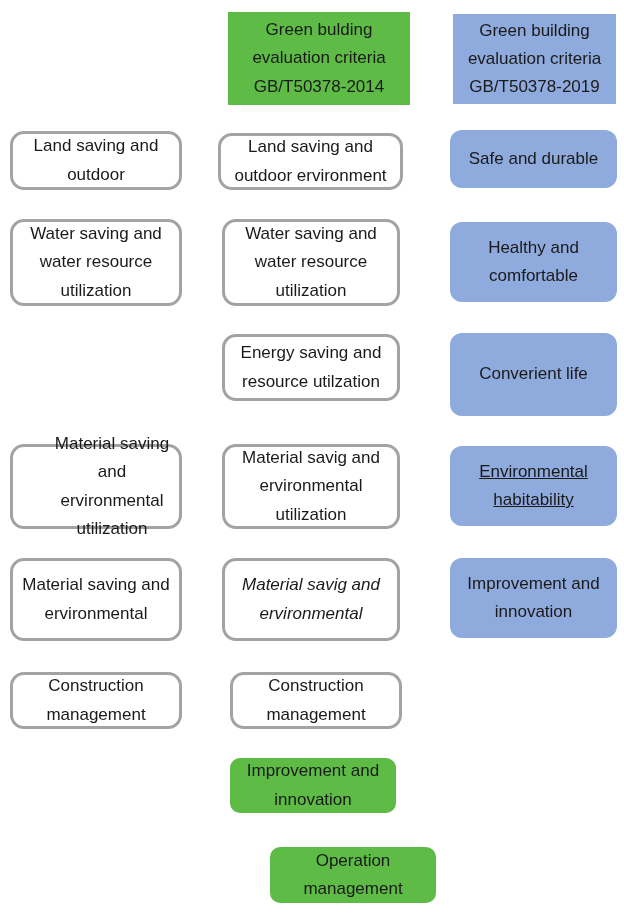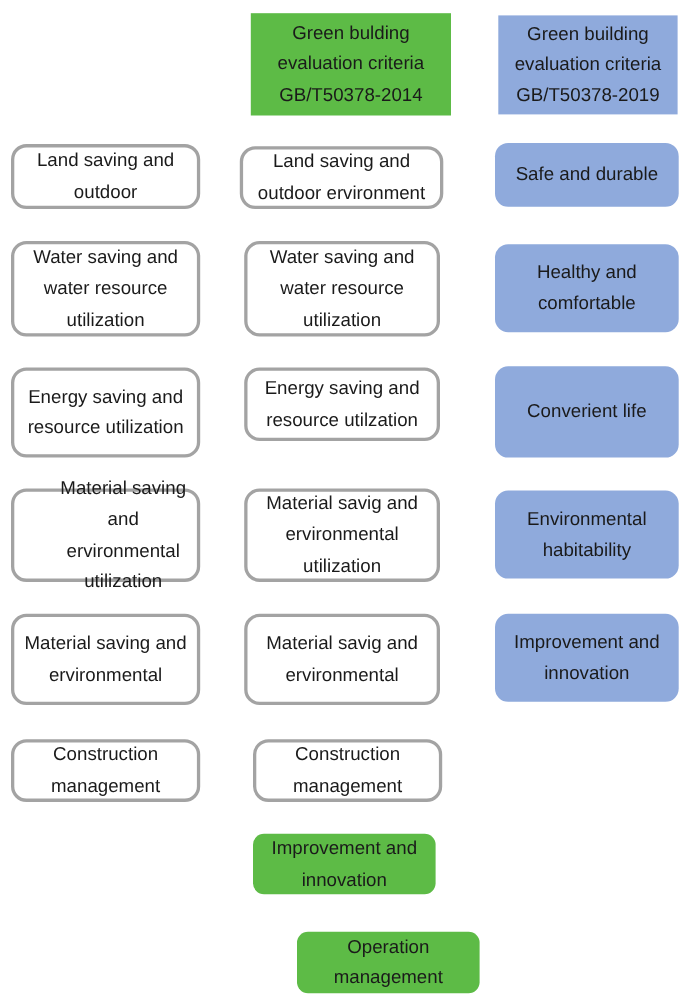--- a/index.html
+++ b/index.html
@@ -45,43 +45,42 @@
   .p-c1r3 { left:10px; top:334px; width:172px; height:82px; }
   .p-c1r4 { left:10px; top:444px; width:172px; height:85px;padding-left:36px; }
   .p-c1r5 { left:10px; top:558px; width:172px; height:83px; }
   .p-c1r6 { left:10px; top:672px; width:172px; height:57px; }
 
   
   .p-c2r1 { left:218px; top:133px; width:185px; height:57px; }
   .p-c2r2 { left:222px; top:219px; width:178px; height:87px; }
   .p-c2r3 { left:222px; top:334px; width:178px; height:67px; }
   .p-c2r4 { left:222px; top:444px; width:178px; height:85px; }
-  .p-c2r5 { left:222px; top:558px; width:178px; height:83px; }
+  .p-c2r5 { left:222px; top:558px; width:178px; height:83px;font-style:italic; }
   .p-c2r6 { left:230px; top:672px; width:172px; height:57px; }
   .p-c2r7 { left:230px; top:758px; width:166px; height:55px; }
   .p-c2r8 { left:230px; top:847px; width:166px; height:56px;margin-left:40px; }
 
   
   .p-c3r1 { left:450px; top:130px; width:167px; height:58px; }
   .p-c3r2 { left:450px; top:222px; width:167px; height:80px; }
   .p-c3r3 { left:450px; top:333px; width:167px; height:83px; }
-  .p-c3r4 { left:450px; top:446px; width:167px; height:80px; }
+  .p-c3r4 { left:450px; top:446px; width:167px; height:80px;text-decoration:underline; }
   .p-c3r5 { left:450px; top:558px; width:167px; height:80px; }
 </style>
 </head>
 <body>
 
 <div class="canvas">
 
   <div class="hdr green p-h2">Green bulding evaluation criteria GB/T50378-2014</div>
   <div class="hdr blue p-h3">Green building evaluation criteria GB/T50378-2019</div>
 
   <div class="box outline p-c1r1">Land saving and outdoor</div>
   <div class="box outline p-c1r2">Water saving and water resource utilization</div>
-  <div class="box outline p-c1r3">Energy saving and resource utilization</div>
   <div class="box outline p-c1r4">Material saving and ervironmental utilization</div>
   <div class="box outline p-c1r5">Material saving and ervironmental</div>
   <div class="box outline p-c1r6">Construction management</div>
 
   <div class="box outline p-c2r1">Land saving and outdoor ervironment</div>
   <div class="box outline p-c2r2">Water saving and water resource utilization</div>
   <div class="box outline p-c2r3">Energy saving and resource utilzation</div>
   <div class="box outline p-c2r4">Material savig and ervironmental utilization</div>
   <div class="box outline p-c2r5">Material savig and ervironmental</div>
   <div class="box outline p-c2r6">Construction management</div>

